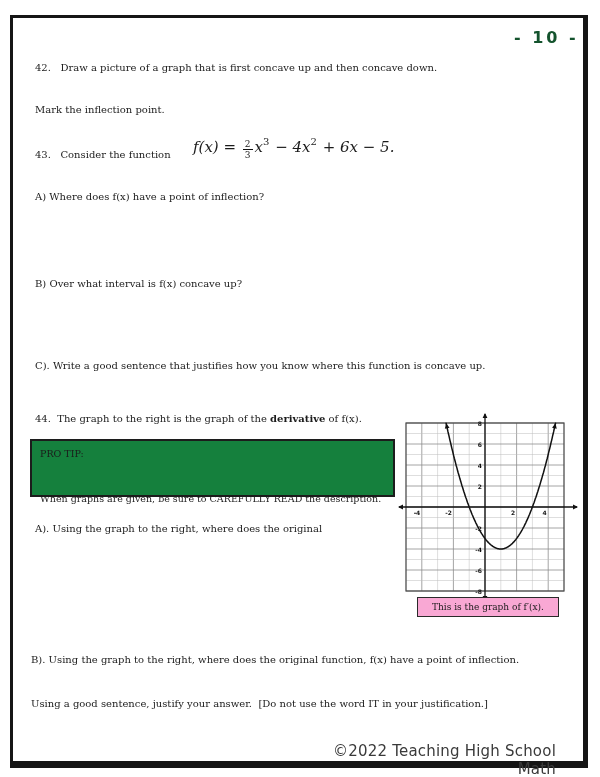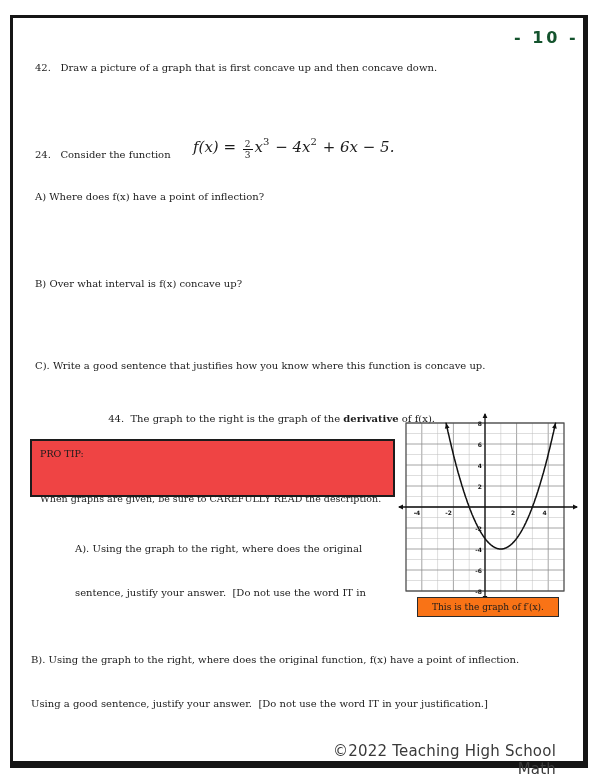--- a/index.html
+++ b/index.html
@@ -24,73 +24,73 @@
   #q43-formula .frac{
     display:inline-block;vertical-align:-6px;font-style:normal;font-size:9px;
     text-align:center;margin:0 2px;
   }
   #q43-formula .frac .num{display:block;line-height:9px;border-bottom:1px solid #111;padding:0 2px;}
   #q43-formula .frac .den{display:block;line-height:10px;}
   #q43-formula sup{font-size:10px;font-style:normal;position:relative;top:-1px;margin-right:1px;}
   #q43-a{left:35px;top:190px;}
   #q43-b{left:35px;top:277px;}
   #q43-c{left:35px;top:359px;}
-  #q44-intro{left:35px;top:412px;width:400px;text-align:right;}
+  #q44-intro{left:35px;top:412px;width:400px;}
   #protip-box{
     left:30px;top:439px;width:365px;height:58px;box-sizing:border-box;
-    border:2px solid #1c1c1c;background:#ef4444;
+    border:2px solid #1c1c1c;background:#15803d;
   }
   #protip-title{left:8px;top:6px;font-size:9.5px;}
   #protip-body{left:8px;top:25px;font-size:9.5px;line-height:13px;}
-  #q44-a{left:35px;top:512px;width:340px;line-height:14.8px;margin-left:40px;}
+  #q44-a{left:35px;top:492px;width:340px;line-height:14.8px;}
   #q44-a span{display:block;}
   #graph-wrap{left:396px;top:411px;width:184px;height:192px;}
   #graph-caption{
     left:417px;top:597px;width:142px;height:20px;box-sizing:border-box;
     border:1.5px solid #2a2a2a;display:flex;align-items:center;justify-content:center;
-    font-size:9px;background:#f97316;
+    font-size:9px;background:#f9a8d4;
   }
   #q44-b{left:31px;top:624px;width:548px;line-height:14.5px;}
   #q44-b span{display:block;}
   #footer{
     left:296px;top:742px;width:260px;text-align:right;
     font-family:"DejaVu Sans",sans-serif;font-size:15px;color:#3a3a3a;letter-spacing:0.2px;
   }
 </style>
 </head>
 <body>
 
 <div id="page-frame" class="abs"></div>
 
 <div id="page-number" class="abs">- 10 -</div>
 
 <div id="q42" class="abs q-text">
   <span style="display:block">42.   Draw a picture of a graph that is first concave up and then concave down.</span>
+  <span style="display:block">Mark the inflection point.</span>
 </div>
 
-<div id="q43-row" class="abs q-text">24.   Consider the function</div>
+<div id="q43-row" class="abs q-text">43.   Consider the function</div>
 
 <span id="q43-formula" class="abs"><span>f(x) </span><span>= </span><span class="frac"><span class="num">2</span><span class="den">3</span></span><span>x</span><sup>3</sup><span> − 4x</span><sup>2</sup><span> + 6x − 5.</span></span>
 
 <div id="q43-a" class="abs q-text">A) Where does f(x) have a point of inflection?</div>
 <div id="q43-b" class="abs q-text">B) Over what interval is f(x) concave up?</div>
 <div id="q43-c" class="abs q-text">C). Write a good sentence that justifies how you know where this function is concave up.</div>
 
 <div id="q44-intro" class="abs q-text"><span>44.  The graph to the right is the graph of the </span><b>derivative</b><span> of f(x).</span></div>
 
 <div id="protip-box" class="abs">
   <div id="protip-title" class="abs q-text">PRO TIP:</div>
   <div id="protip-body" class="abs q-text">
     <span style="display:block">When graphs are given, be sure to CAREFULLY READ the description.</span>
   </div>
 </div>
 
 <div id="q44-a" class="abs q-text">
   <span>A). Using the graph to the right, where does the original</span>
-  <span>sentence, justify your answer.  [Do not use the word IT in</span>
 </div>
 
 <div id="graph-wrap" class="abs">
   <svg id="deriv-graph-svg" width="184" height="192">
       <line x1="10" y1="12" x2="10" y2="180" stroke="#bdbdbd" stroke-width="0.5"></line>
       <line x1="25.8" y1="12" x2="25.8" y2="180" stroke="#8d8d8d" stroke-width="0.8"></line>
       <line x1="41.6" y1="12" x2="41.6" y2="180" stroke="#bdbdbd" stroke-width="0.5"></line>
       <line x1="57.4" y1="12" x2="57.4" y2="180" stroke="#8d8d8d" stroke-width="0.8"></line>
       <line x1="73.2" y1="12" x2="73.2" y2="180" stroke="#bdbdbd" stroke-width="0.5"></line>
       <line x1="89" y1="12" x2="89" y2="180" stroke="#8d8d8d" stroke-width="0.8"></line>

